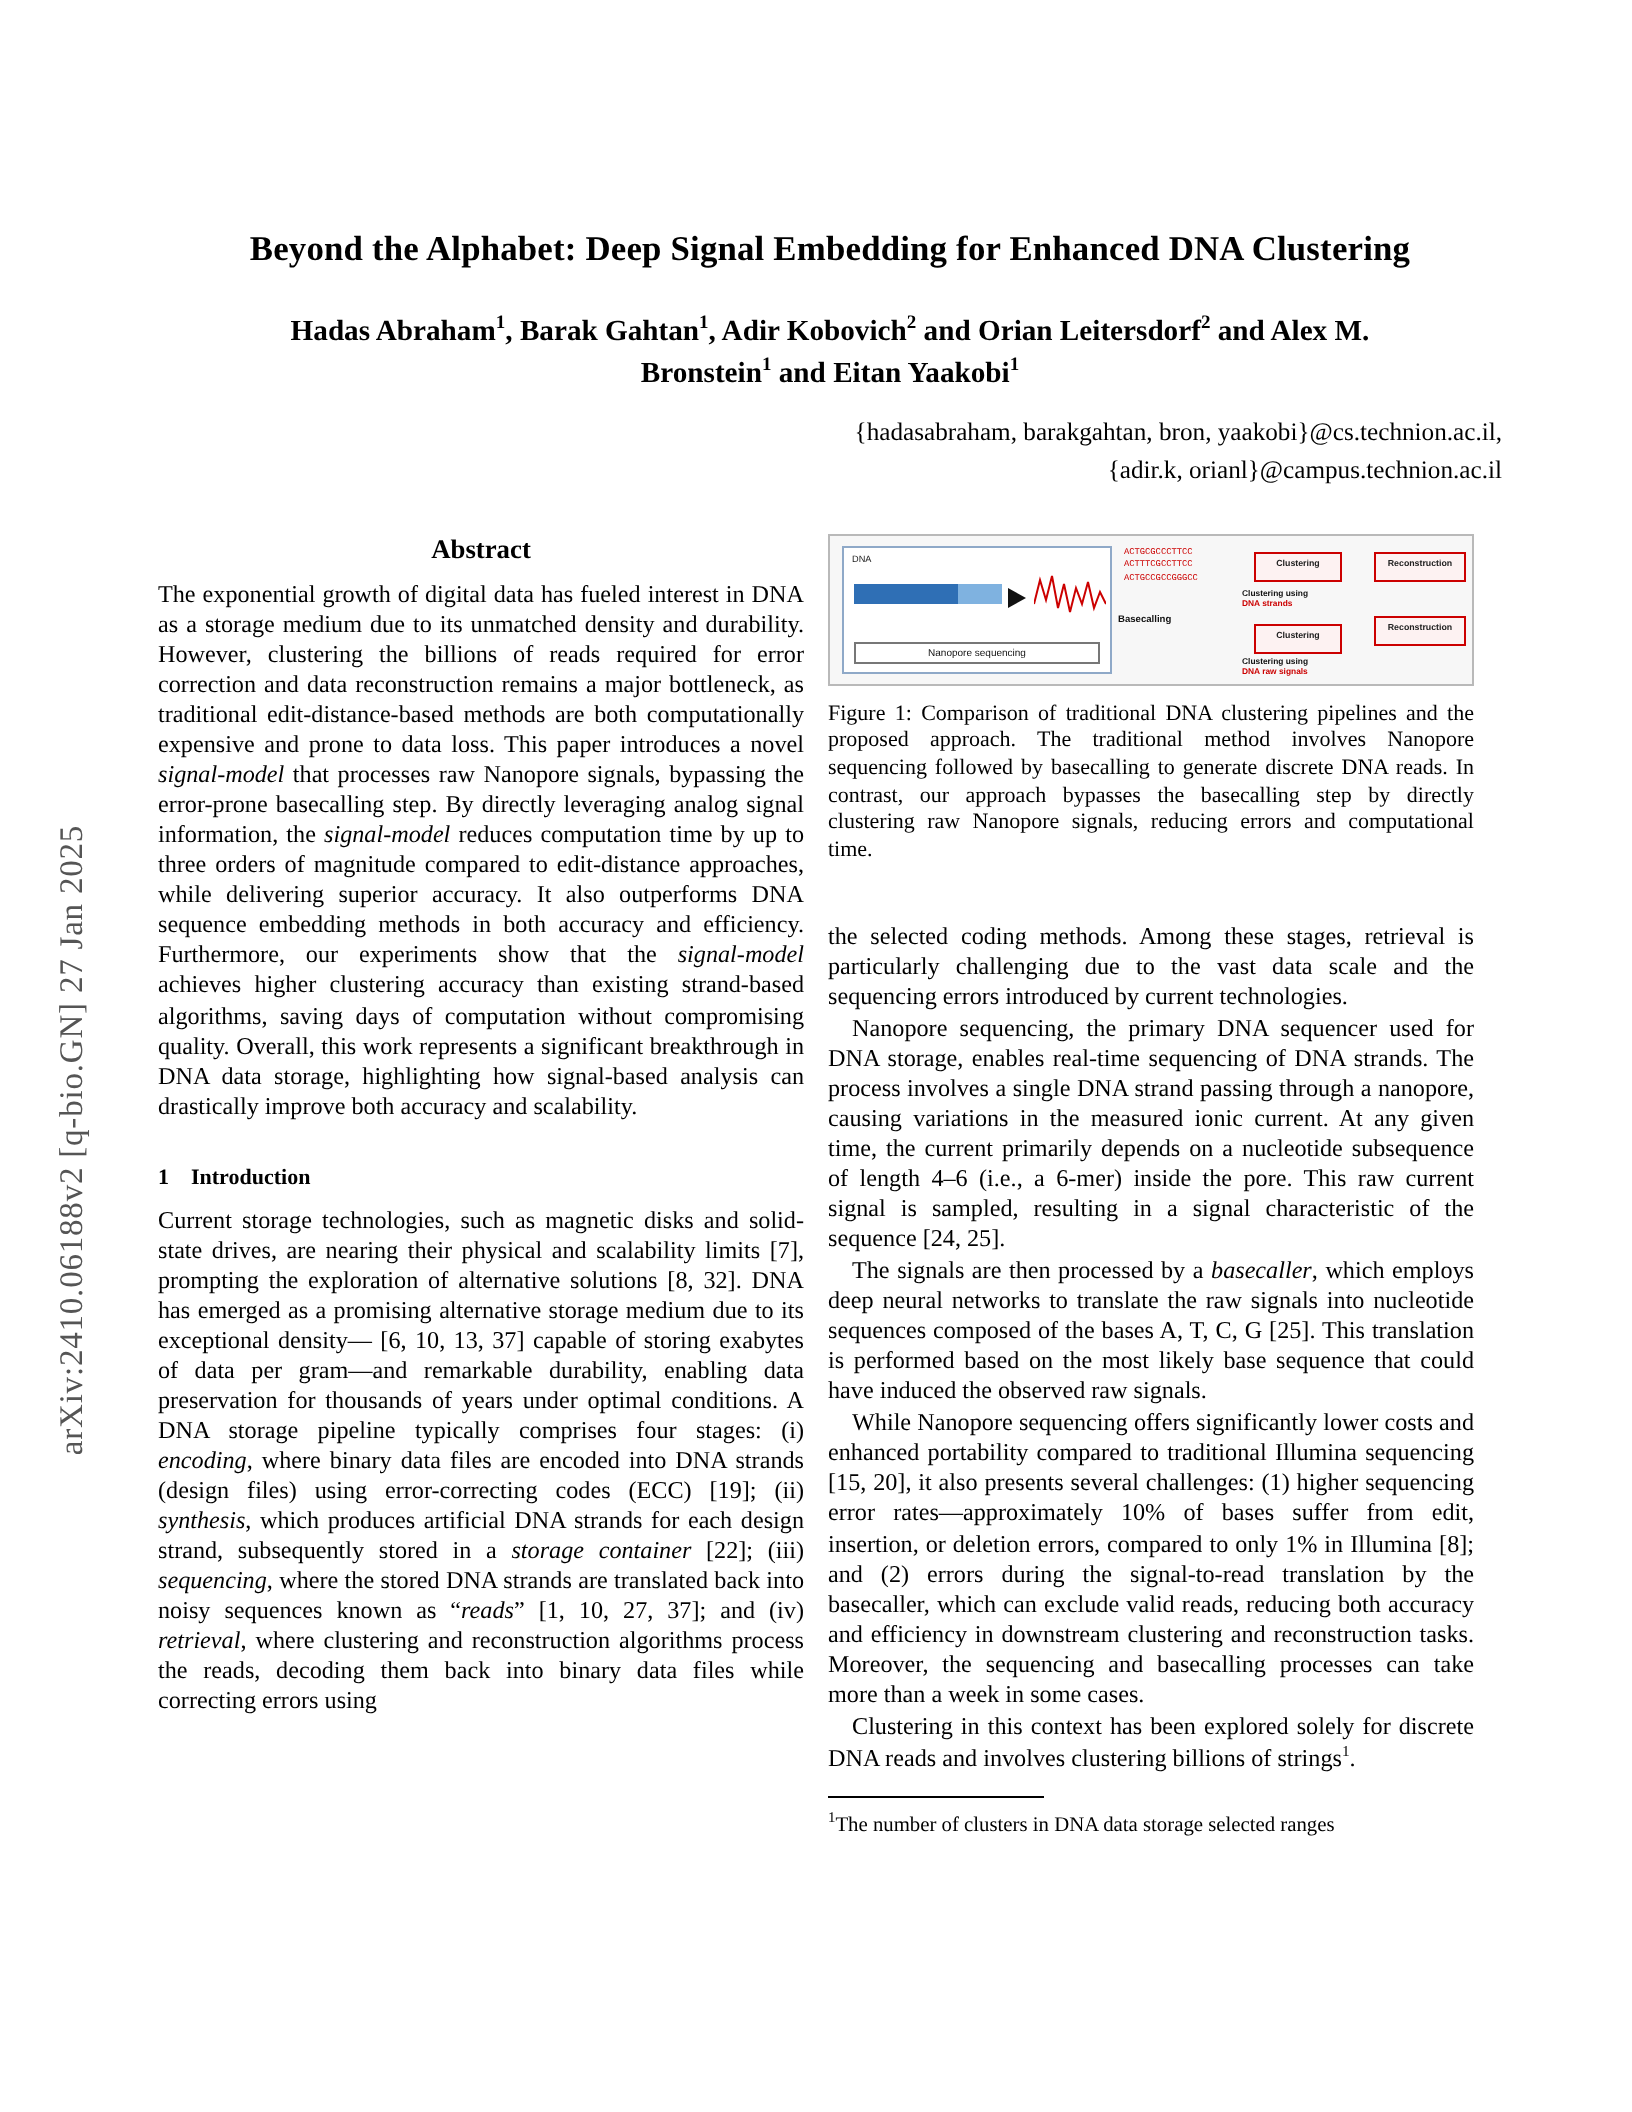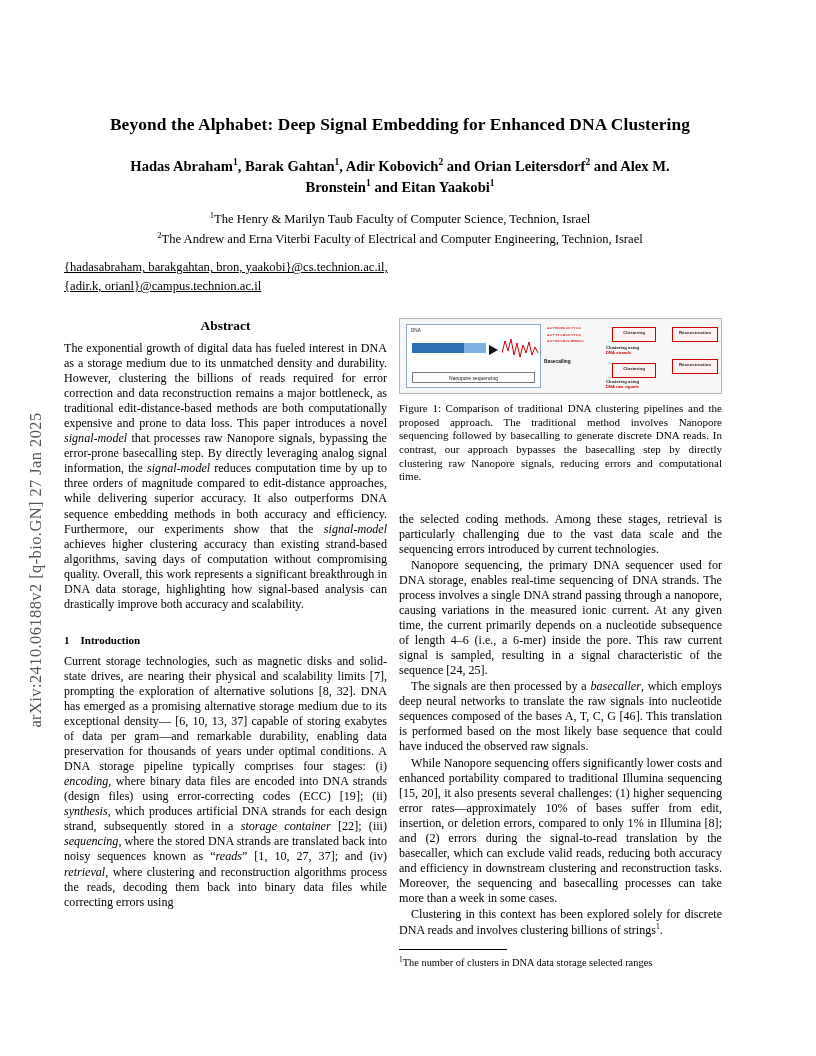--- a/index.html
+++ b/index.html
@@ -31,21 +31,21 @@
     transform-origin: center center;
     font-family: "Liberation Serif", serif;
     font-size: 16.5px;
     letter-spacing: 0.4px;
     color: #555555;
     text-align: center;
     white-space: nowrap;
   }
   .content {
     position: absolute;
-    left: 64px;
+    left: 79px;
     top: 96px;
     width: 672px;
   }
   .title {
     font-size: 17.4px;
     font-weight: bold;
     text-align: center;
     letter-spacing: 0.1px;
     margin: 18px 0 0 0;
     line-height: 1.25;
@@ -67,25 +67,24 @@
     text-align: center;
     font-size: 12.6px;
     margin-top: 11px;
     line-height: 1.5;
   }
   .affil sup {
     font-size: 8.6px;
     vertical-align: super;
   }
   .emails {
-    text-align: left;
+    text-align: right;
     font-size: 12.6px;
     margin-top: 9px;
     line-height: 1.5;
-    text-decoration: underline;
   }
   .columns {
     position: relative;
     margin-top: 22px;
     display: flex;
     gap: 12px;
   }
   .col {
     width: 323px;
   }
@@ -270,24 +269,20 @@
       <span>Adir Kobovich</span><sup>2</sup>
       <span>and</span>
       <span>Orian Leitersdorf</span><sup>2</sup>
       <span>and</span>
       <span>Alex M.</span><br>
       <span>Bronstein</span><sup>1</sup>
       <span>and</span>
       <span>Eitan Yaakobi</span><sup>1</sup>
     </div>
 
-    <div class="affil">
-      <sup>1</sup><span>The Henry &amp; Marilyn Taub Faculty of Computer Science, Technion, Israel</span><br>
-      <sup>2</sup><span>The Andrew and Erna Viterbi Faculty of Electrical and Computer Engineering, Technion, Israel</span>
-    </div>
 
     <div class="emails">
       <div>{hadasabraham, barakgahtan, bron, yaakobi}@cs.technion.ac.il,</div>
       <div>{adir.k, orianl}@campus.technion.ac.il</div>
     </div>
 
     <div class="columns">
 
       <div class="col">
 
@@ -331,21 +326,21 @@
           <div class="fig-cap2">
             <span>Clustering using</span><br>
             <span class="red">DNA raw signals</span>
           </div>
         </div>
 
         <div class="fig-caption">Figure 1: Comparison of traditional DNA clustering pipelines and the proposed approach. The traditional method involves Nanopore sequencing followed by basecalling to generate discrete DNA reads. In contrast, our approach bypasses the basecalling step by directly clustering raw Nanopore signals, reducing errors and computational time.</div>
 
         <p class="body" style="margin-top:28px;">the selected coding methods. Among these stages, retrieval is particularly challenging due to the vast data scale and the sequencing errors introduced by current technologies.</p>
         <p class="body">Nanopore sequencing, the primary DNA sequencer used for DNA storage, enables real-time sequencing of DNA strands. The process involves a single DNA strand passing through a nanopore, causing variations in the measured ionic current. At any given time, the current primarily depends on a nucleotide subsequence of length 4–6 (i.e., a 6-mer) inside the pore. This raw current signal is sampled, resulting in a signal characteristic of the sequence [24, 25].</p>
-        <p class="body"><span>The signals are then processed by a </span><span class="italic">basecaller</span><span>, which employs deep neural networks to translate the raw signals into nucleotide sequences composed of the bases A, T, C, G [46]. This translation is performed based on the most likely base sequence that could have induced the observed raw signals.</span></p>
+        <p class="body"><span>The signals are then processed by a </span><span class="italic">basecaller</span><span>, which employs deep neural networks to translate the raw signals into nucleotide sequences composed of the bases A, T, C, G [25]. This translation is performed based on the most likely base sequence that could have induced the observed raw signals.</span></p>
         <p class="body">While Nanopore sequencing offers significantly lower costs and enhanced portability compared to traditional Illumina sequencing [15, 20], it also presents several challenges: (1) higher sequencing error rates—approximately 10% of bases suffer from edit, insertion, or deletion errors, compared to only 1% in Illumina [8]; and (2) errors during the signal-to-read translation by the basecaller, which can exclude valid reads, reducing both accuracy and efficiency in downstream clustering and reconstruction tasks. Moreover, the sequencing and basecalling processes can take more than a week in some cases.</p>
         <p class="body"><span>Clustering in this context has been explored solely for discrete DNA reads and involves clustering billions of strings</span><sup class="ref">1</sup><span>.</span></p>
 
         <div class="footnote-rule"></div>
         <div class="footnote"><sup>1</sup><span>The number of clusters in DNA data storage selected ranges</span></div>
 
       </div>
 
     </div>
   </div>

